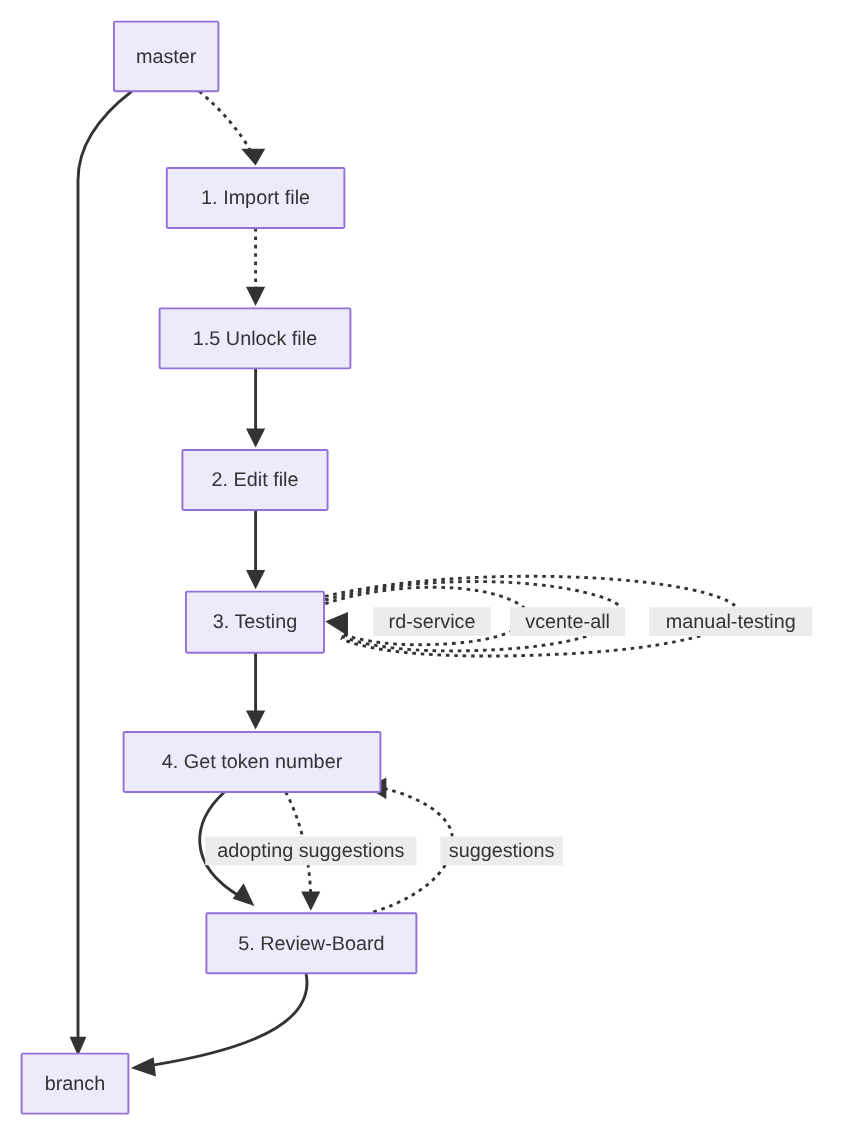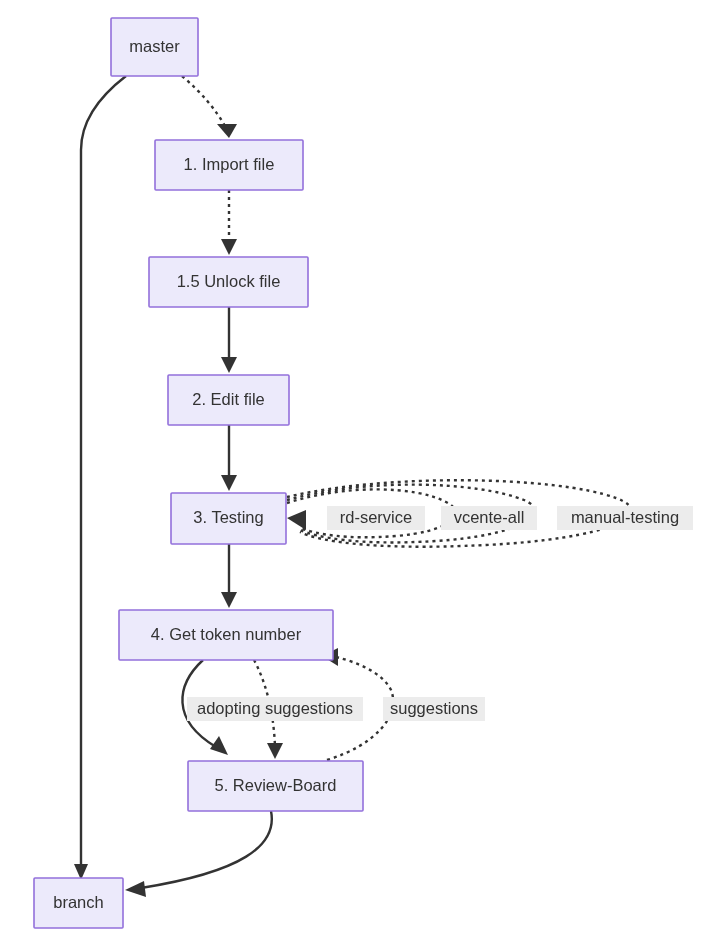--- a/index.html
+++ b/index.html
@@ -9,21 +9,21 @@
   }
   body {
     width: 712px;
     height: 937px;
     font-family: "Liberation Sans", sans-serif;
     overflow: hidden;
     position: relative;
   }
   #diagram-root {
     position: absolute;
-    top: 0; left: 16px;
+    top: 0; left: 0;
     width: 643px;
     height: 937px;
   }
   svg.flowchart {
     display: block;
     width: 712px;
     height: 937px;
   }
   .node-rect {
     fill: #ECEAFB;

